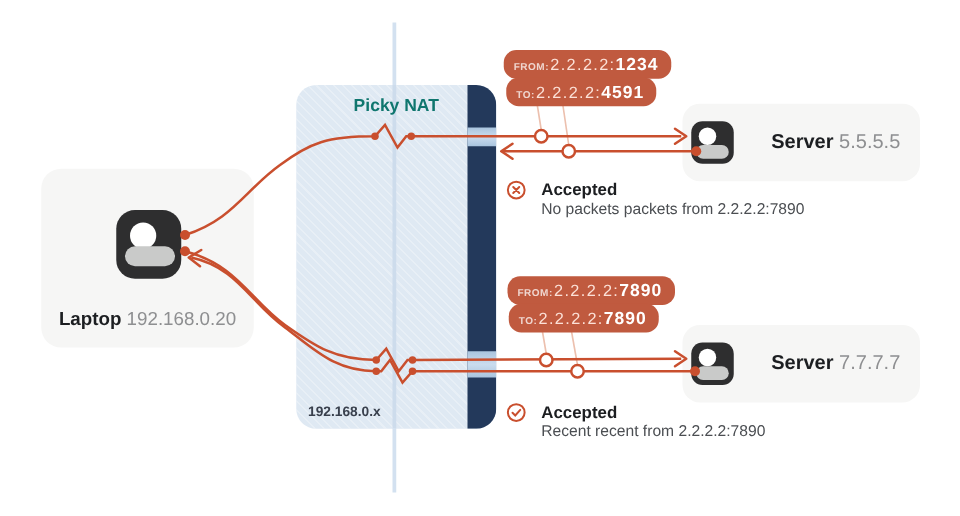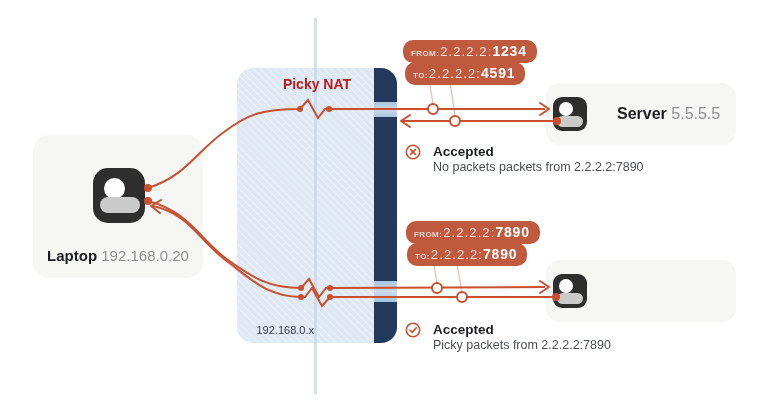--- a/index.html
+++ b/index.html
@@ -19,22 +19,22 @@
     border-radius:16px;overflow:hidden;z-index:2;}
   #nat-panel .hatch{position:absolute;inset:0;
     background:repeating-linear-gradient(45deg,rgba(255,255,255,.5) 0 1.2px,rgba(255,255,255,0) 1.2px 5px);
     opacity:.55;}
   #nat-divider-inner{position:absolute;left:77px;top:0;width:3px;height:275px;background:#cddcec;}
   #nat-wall{position:absolute;right:0;top:0;width:23px;height:275px;background:var(--wall);}
   .wall-gap{position:absolute;left:0;width:23px;background:linear-gradient(180deg,#a9c4de,#cadcee 50%,#a9c4de);}
   #wall-gap-top{top:34px;height:15px;}
   #wall-gap-bottom{top:213px;height:21px;}
   #nat-title{position:absolute;left:0;top:8px;width:160px;text-align:center;
-    font-size:14px;font-weight:700;color:#b91c1c;}
-  .nat-net-label{position:absolute;top:256px;font-size:11px;font-weight:400;color:var(--nat_label);text-align:right;}
+    font-size:14px;font-weight:700;color:#0f766e;}
+  .nat-net-label{position:absolute;top:256px;font-size:11px;font-weight:700;color:var(--nat_label);text-align:center;}
   #nat-label-inside{left:0;width:77px;}
   #nat-label-outside{left:88px;width:57px;margin-top:39px;}
 
   
   .card{background:var(--card);border-radius:16px;z-index:3;}
   #laptop-card{left:33px;top:135px;width:170px;height:143px;}
   .server-card{width:190px;height:62px;border-radius:14px;display:flex;align-items:center;}
   #server-card-1{left:546px;top:83px;}
   #server-card-2{left:546px;top:260px;}
 
@@ -125,20 +125,24 @@
     </div>
     <div class="server-text">
       <b>Server</b>
       <span class="ip">5.5.5.5</span>
     </div>
   </div>
   <div class="abs card server-card" id="server-card-2">
     <div class="device-icon server-icon">
       <div class="head"></div>
       <div class="body"></div>
+    </div>
+    <div class="server-text">
+      <b>Server</b>
+      <span class="ip">7.7.7.7</span>
     </div>
   </div>
 
   <svg id="flow-layer" width="768" height="413" viewBox="0 0 768 413">
 
     <g>
       <path class="connector" d="M426,60 L433,104"></path>
       <path class="connector" d="M450,82 L455,116"></path>
       <path class="connector" d="M430,242 L437,283"></path>
       <path class="connector" d="M457,264 L462,292"></path>
@@ -199,15 +203,15 @@
     <path class="sicon" d="M5.6,5.6 L10.4,10.4 M10.4,5.6 L5.6,10.4"></path>
   </svg>
   <div class="status-title" id="rejected-title">Accepted</div>
   <div class="status-detail" id="rejected-detail">No packets packets from 2.2.2.2:7890</div>
 
   <svg class="status-icon" id="accepted-icon" viewBox="0 0 16 16">
     <circle class="sicon" cx="8" cy="8" r="6.7"></circle>
     <path class="sicon" d="M5,8.2 L7.2,10.4 L11.2,5.9"></path>
   </svg>
   <div class="status-title" id="accepted-title">Accepted</div>
-  <div class="status-detail" id="accepted-detail">Picky packets from 2.2.2.2:7890</div>
+  <div class="status-detail" id="accepted-detail">Recent recent from 2.2.2.2:7890</div>
 
 </div>
 
 </body></html>

